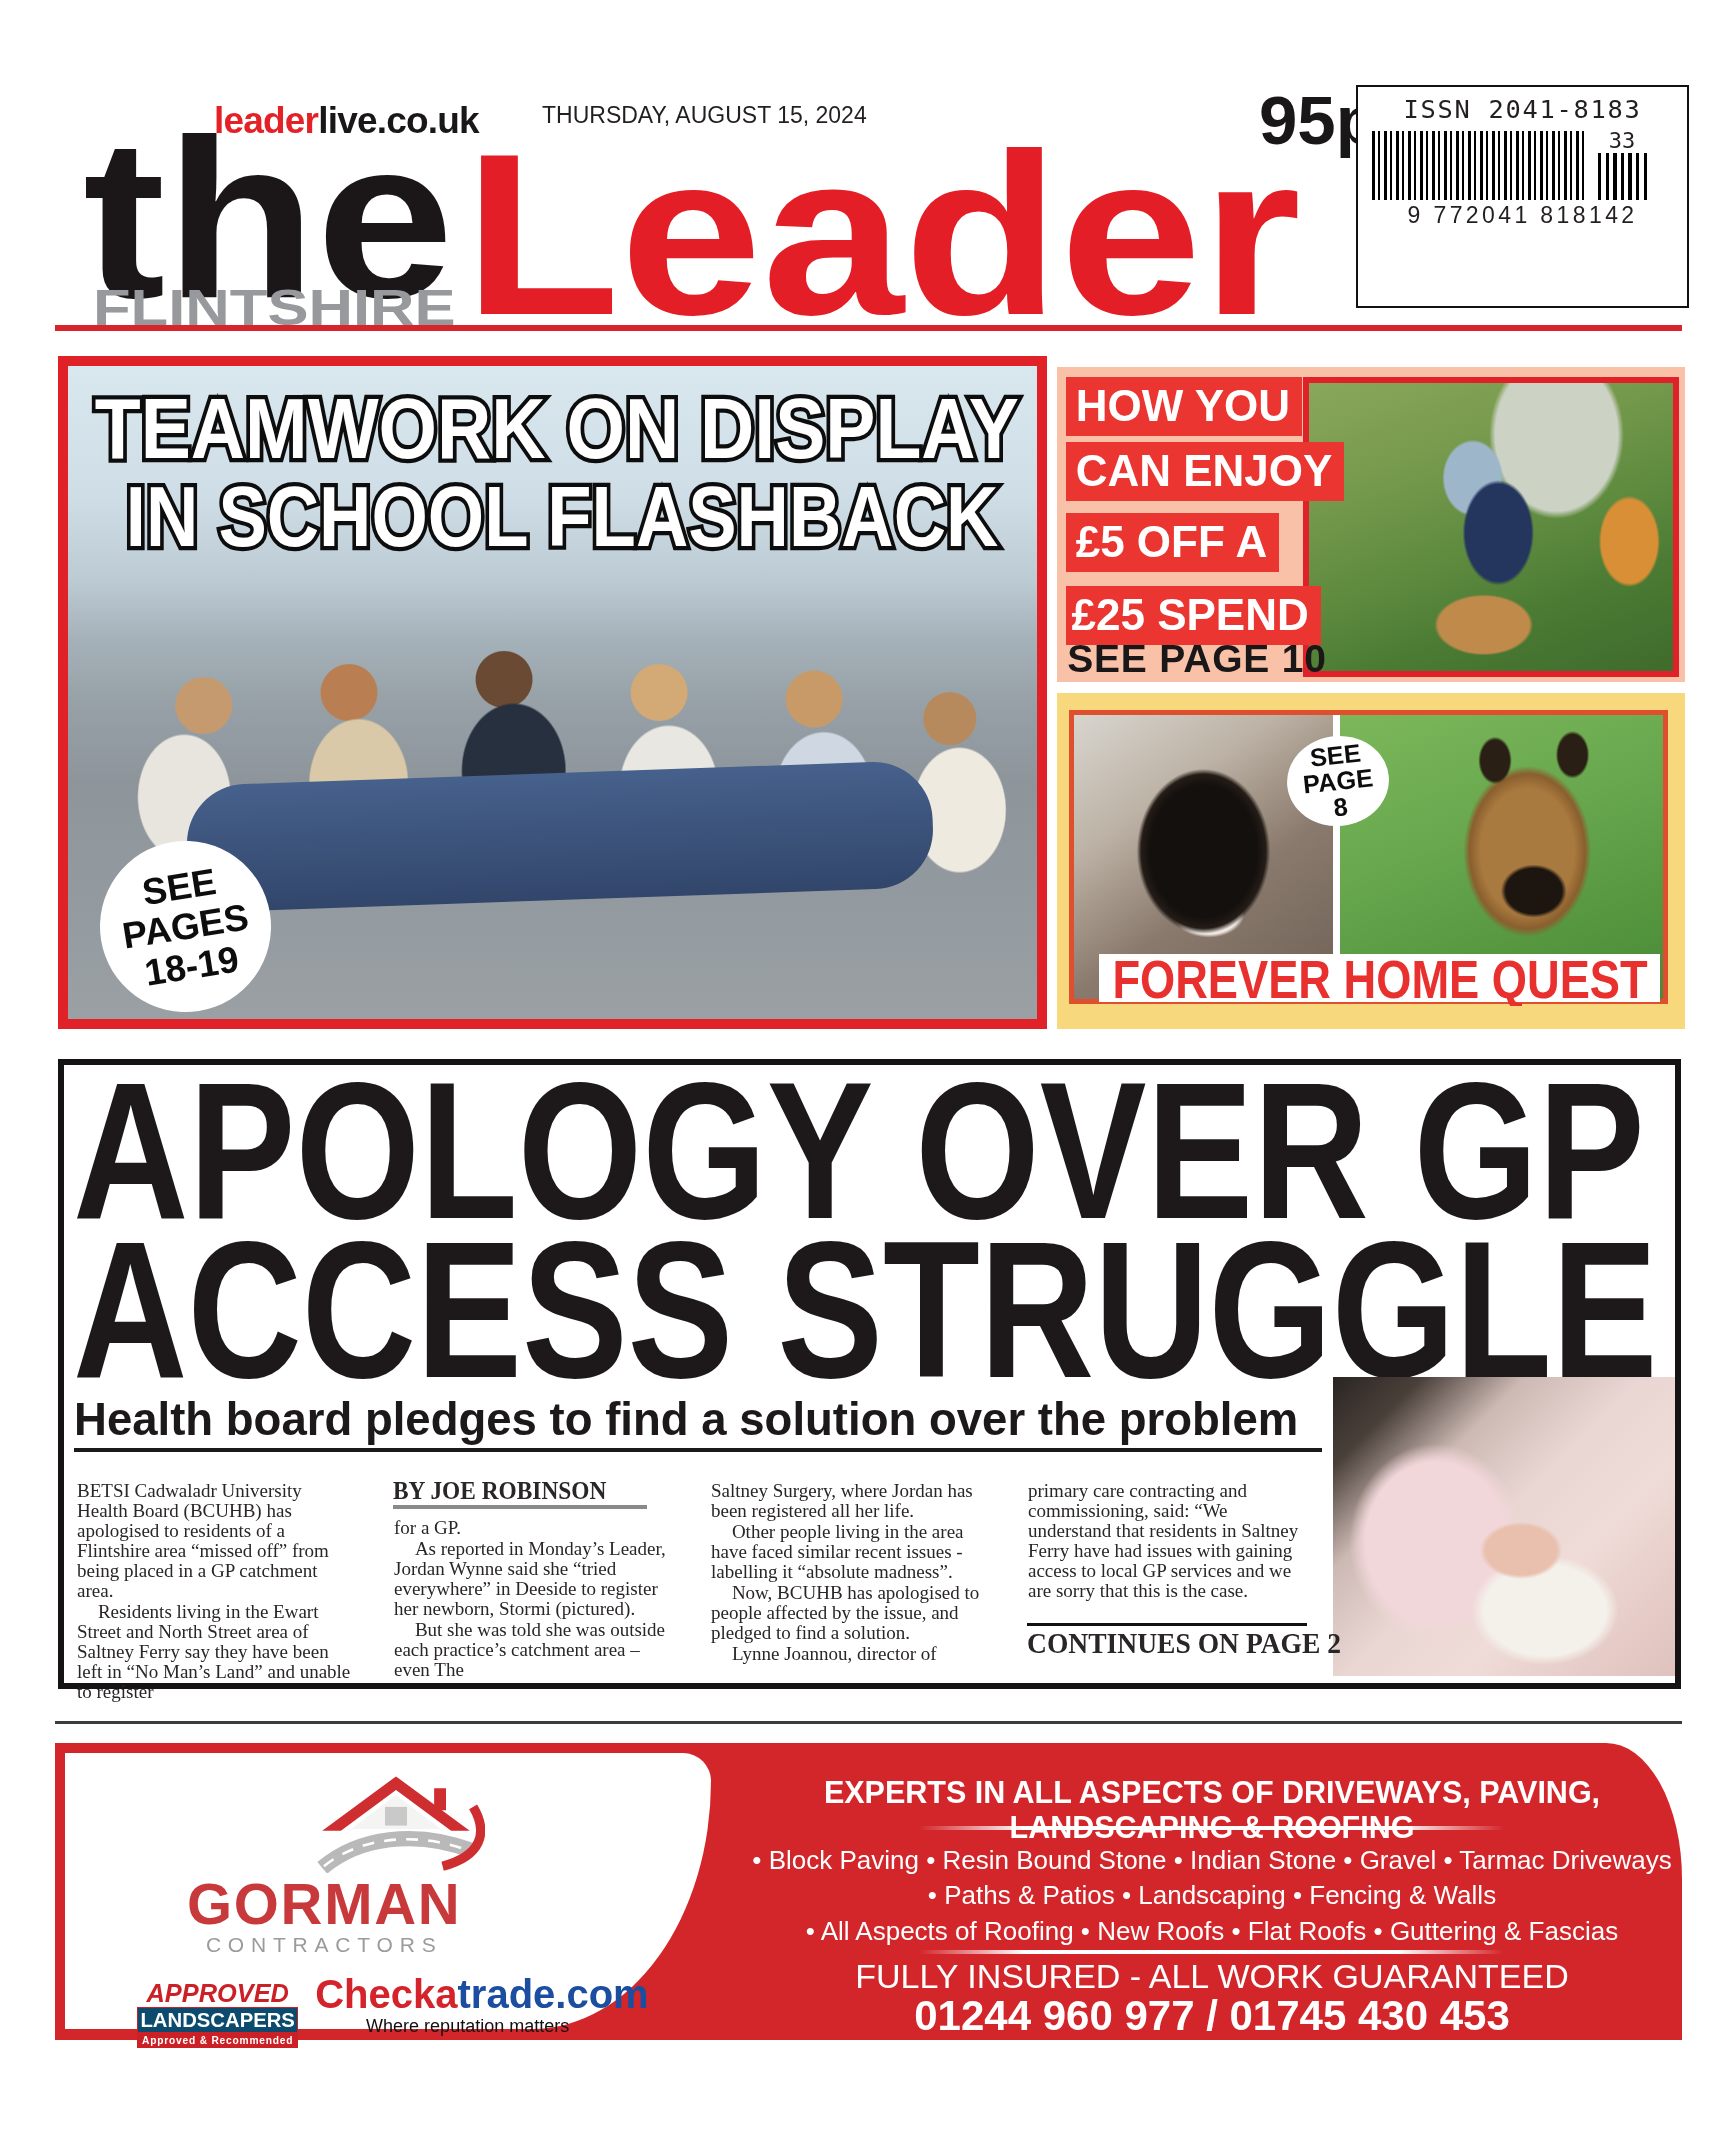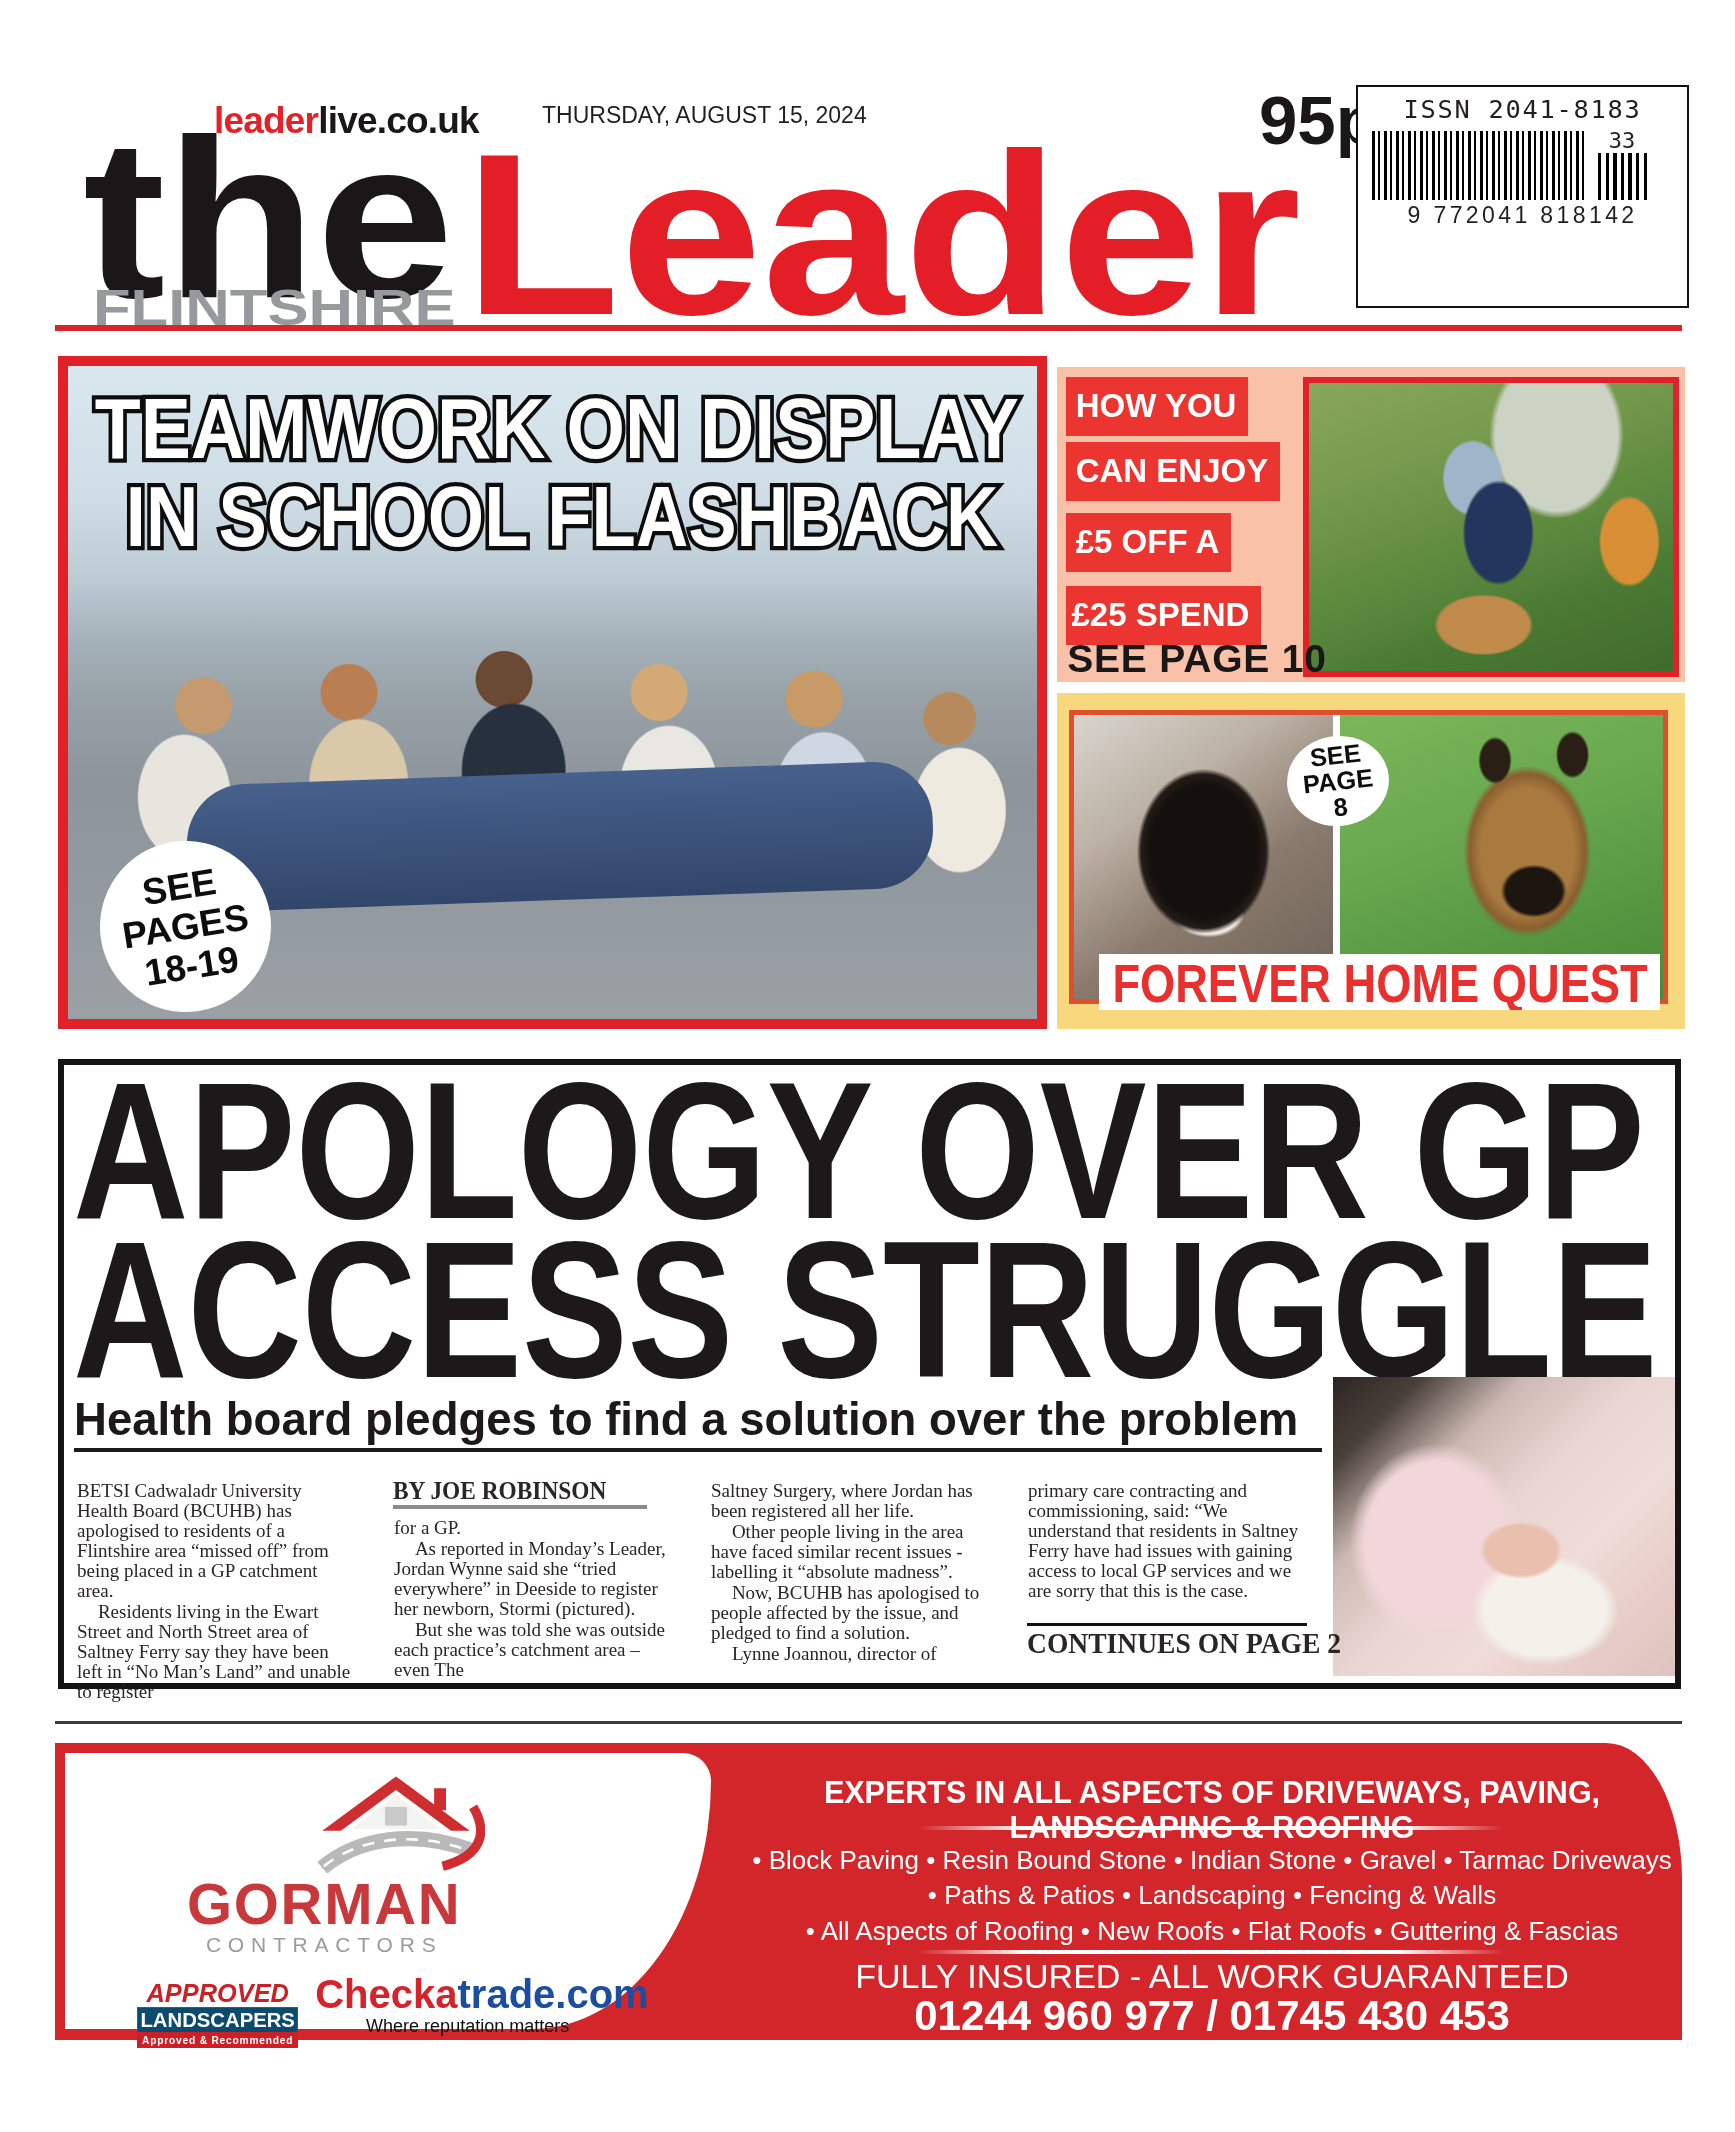--- a/index.html
+++ b/index.html
@@ -53,21 +53,21 @@
   
   .offer-box{left:1057px;top:367px;width:628px;height:315px;background:#f9c2a8;}
   .offer-photo{left:246px;top:10.2px;width:364px;height:288px;border:6.8px solid #e02127;
     background:
       radial-gradient(ellipse 51px 76px at 88% 55%,#d98f35 0 55%,rgba(0,0,0,0) 60%),
       radial-gradient(ellipse 76px 47px at 48% 84%,#c08b4a 0 60%,rgba(0,0,0,0) 65%),
       radial-gradient(ellipse 55px 81px at 52% 52%,#24365e 0 60%,rgba(0,0,0,0) 65%),
       radial-gradient(ellipse 47px 59px at 45% 33%,#9db6c9 0 60%,rgba(0,0,0,0) 65%),
       radial-gradient(ellipse 102px 127px at 68% 18%,#ccd2c4 0 60%,rgba(0,0,0,0) 66%),
       linear-gradient(160deg,#8aa75a 0%,#75994c 30%,#5d8a3e 55%,#4a7a33 75%,#3f6b2c 100%);}
-  .offer-block{left:8.5px;background:#ea3530;color:#ffffff;font-weight:bold;font-size:33px;
+  .offer-block{left:8.5px;background:#ea3530;color:#ffffff;font-weight:bold;font-size:44px;
                line-height:54px;padding:1.7px 12px 3.4px 10.2px;white-space:nowrap;}
   .offer-see{left:10.2px;top:270px;font-size:39px;font-weight:bold;color:#1a1718;letter-spacing:0.8px;}
 
   
   .pets-box{left:1057px;top:693px;width:628px;height:336px;background:#f8d87d;}
   .pets-frame{left:12px;top:17px;width:589px;height:284px;border:5.1px solid #df4f2d;background:#fff;}
   .dog-left{left:0;top:0;width:259px;height:284px;
     background:
       radial-gradient(ellipse 89px 110px at 50% 48%,#14100e 0 60%,#241c17 70%,rgba(0,0,0,0) 75%),
       radial-gradient(ellipse 51px 34px at 52% 70%,#efe8e2 0 60%,rgba(0,0,0,0) 70%),
@@ -75,21 +75,21 @@
   .dog-right{left:266px;top:0;width:323px;height:284px;
     background:
       radial-gradient(ellipse 24px 34px at 48% 16%,#2a1f14 0 60%,rgba(0,0,0,0) 70%),
       radial-gradient(ellipse 24px 34px at 72% 14%,#2a1f14 0 60%,rgba(0,0,0,0) 70%),
       radial-gradient(ellipse 47px 38px at 60% 62%,#1d1510 0 60%,rgba(0,0,0,0) 70%),
       radial-gradient(ellipse 85px 114px at 58% 48%,#a97a3f 0 55%,#8a5f2e 68%,rgba(0,0,0,0) 75%),
       linear-gradient(160deg,#7cb75a 0%,#69a84f 40%,#55963f 75%,#4a8a37 100%);}
   .pets-bubble{left:213px;top:21px;width:102px;height:90px;background:#ffffff;border-radius:50%;
                display:flex;align-items:center;justify-content:center;transform:rotate(-6deg);}
   .pets-bubble-text{font-size:25.4px;line-height:26px;font-weight:bold;text-align:center;color:#0d0d0d;}
-  .pets-title-strip{left:25.4px;top:239px;width:561px;height:56px;background:#ffffff;
+  .pets-title-strip{left:25.4px;top:239px;width:561px;height:48px;background:#ffffff;
                     display:flex;align-items:center;justify-content:center;}
 
   
   .article-box{left:58px;top:1059px;width:1611px;height:618px;border:6.8px solid #151314;background:#fff;}
   .headline{fill:#1d191a;font-weight:bold;}
   .subhead-rule{left:10.2px;top:383px;width:1248px;height:4.2px;background:#1a1a1a;}
   .col{font-family:"Liberation Serif",serif;font-size:19px;line-height:20px;color:#2a2627;}
   .col p{margin:1px;} .col p.ind{text-indent:1.1em;}
   .byline{font-size:25.4px;font-weight:bold;letter-spacing:0;transform:scaleX(.92);transform-origin:left;white-space:nowrap;}
   .byline-rule{width:254px;height:4.2px;background:#8a8a8a;margin:5.1px 0 8.5px 0;}

